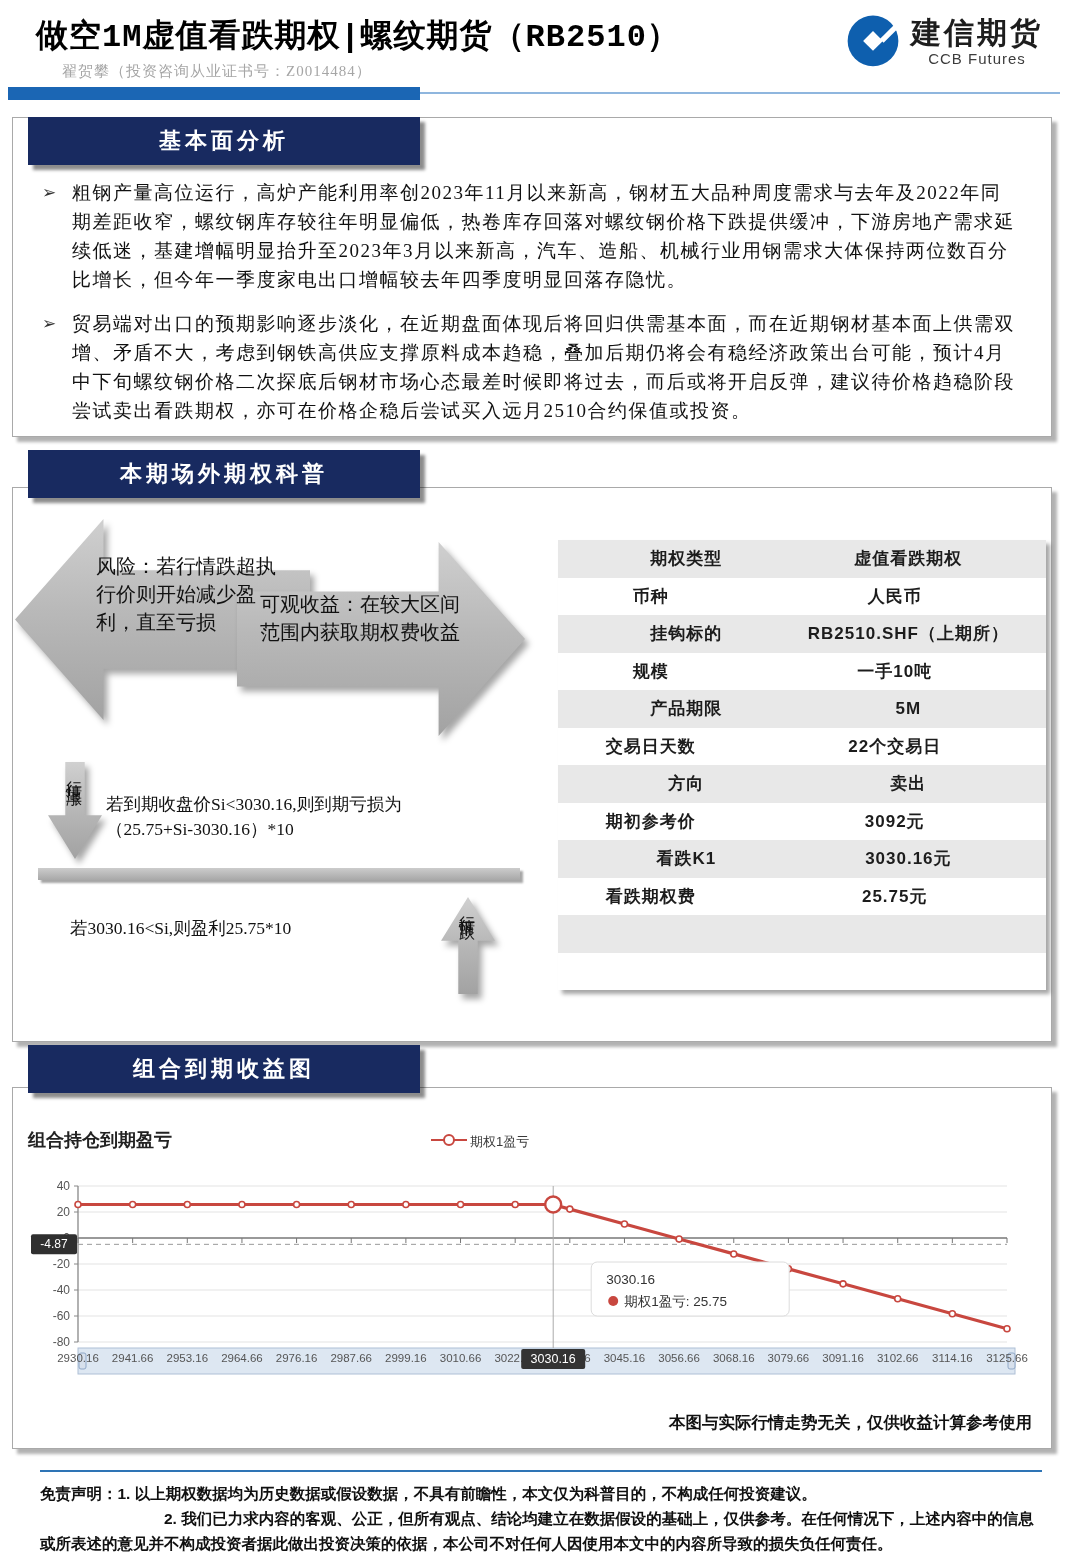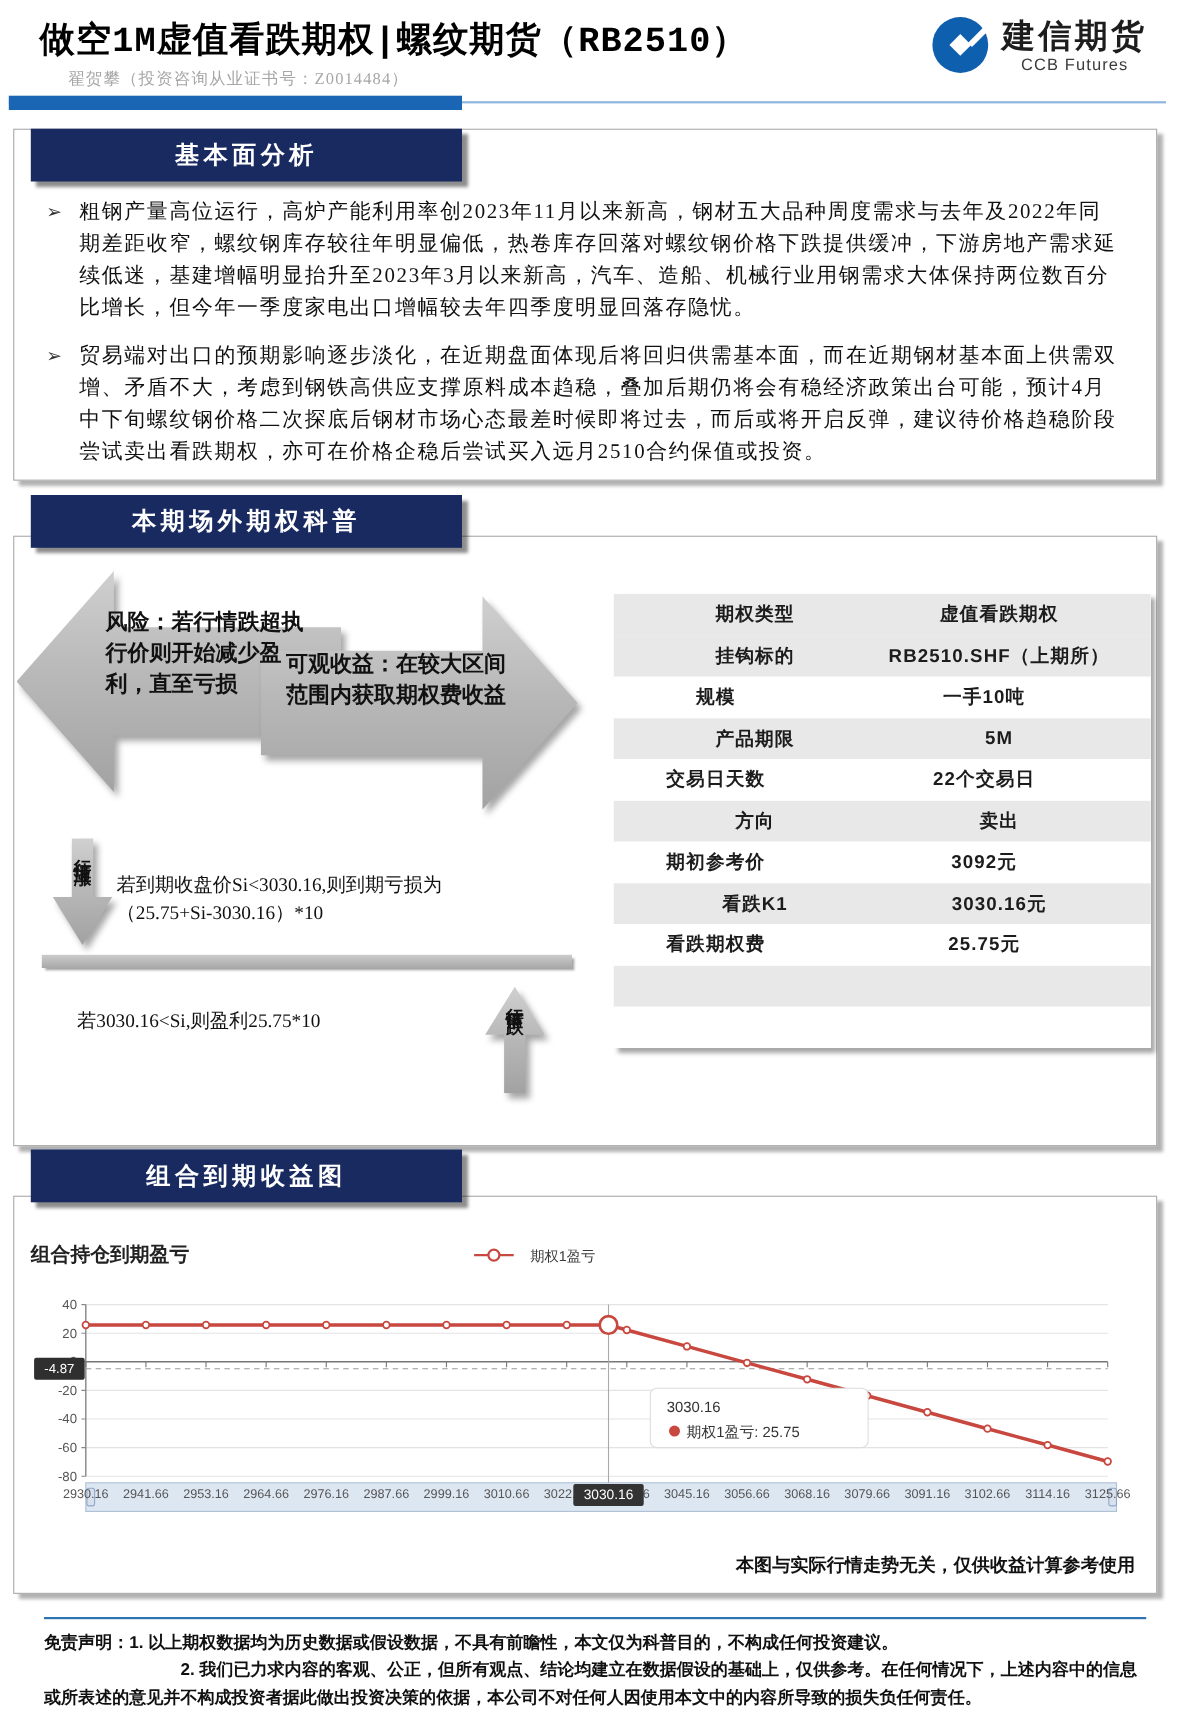--- a/index.html
+++ b/index.html
@@ -40,21 +40,21 @@
   .arrow-wrap{position:absolute;filter:drop-shadow(4px 5px 3px rgba(0,0,0,.35));z-index:2;}
   .arrow-shape{width:100%;height:100%;background:linear-gradient(180deg,#d0d0d0 0%,#b9b9b9 45%,#a2a2a2 100%);}
   .aw-left{left:15px;top:517px;width:295px;height:205px;}
   .aw-left .arrow-shape{clip-path:polygon(0 50%,30% 1%,30% 26%,100% 26%,100% 74%,30% 74%,30% 99%);}
   .aw-right{left:237px;top:540px;width:288px;height:198px;}
   .aw-right .arrow-shape{clip-path:polygon(0 26%,70% 26%,70% 1%,100% 50%,70% 99%,70% 74%,0 74%);}
   .aw-down{left:48px;top:762px;width:54px;height:97px;}
   .aw-down .arrow-shape{clip-path:polygon(32% 0,68% 0,68% 55%,100% 55%,50% 100%,0 55%,32% 55%);}
   .aw-up{left:441px;top:897px;width:54px;height:97px;}
   .aw-up .arrow-shape{clip-path:polygon(50% 0,100% 45%,68% 45%,68% 100%,32% 100%,32% 45%,0 45%);}
-  .arrow-label{position:absolute;z-index:4;font-family:"Liberation Serif",serif;font-weight:bold;color:#111;}
+  .arrow-label{position:absolute;z-index:4;font-family:"Liberation Serif",serif;font-weight:normal;color:#111;}
   .lab-risk{left:96px;top:552px;width:185px;font-size:20px;line-height:28px;}
   .lab-reward{left:260px;top:590px;width:215px;font-size:20px;line-height:28px;}
   .vtext{writing-mode:vertical-rl;text-orientation:upright;font-size:16px;letter-spacing:3px;}
   .lab-up{left:63px;top:768px;height:88px;}
   .lab-down{left:456px;top:903px;height:88px;}
   .hbar{position:absolute;left:38px;top:868px;width:482px;height:12px;z-index:2;
         background:linear-gradient(#cccccc,#a8a8a8);box-shadow:3px 3px 2px rgba(0,0,0,.35);}
   .formula{position:absolute;z-index:2;font-family:"Liberation Serif",serif;font-size:17.5px;
            line-height:25px;color:#111;}
   .f1{left:106px;top:792px;width:360px;}
@@ -63,21 +63,21 @@
   
   .opt-table{position:absolute;left:558px;top:540px;width:488px;z-index:2;
              box-shadow:4px 4px 4px rgba(0,0,0,.35);}
   .t-row{display:flex;height:37.5px;align-items:center;font-size:17px;font-weight:600;color:#1c1c1c;}
   .t-row.alt{background:#e8e8e8;padding-left:44px;}
   .t-label{width:38%;text-align:center;letter-spacing:1px;}
   .t-value{width:62%;text-align:center;letter-spacing:1px;}
 
   
   .chart-title{position:absolute;left:28px;top:1128px;font-size:18px;font-weight:bold;color:#222;z-index:2;}
-  .legend{position:absolute;left:430px;top:1133px;display:flex;align-items:center;gap:14px;z-index:2;
+  .legend{position:absolute;left:430px;top:1133px;display:flex;align-items:flex-start;gap:2px;z-index:2;
           font-size:13px;color:#3a3a3a;}
   #chart-svg{position:absolute;left:25px;top:1172px;z-index:2;}
   .chart-note{position:absolute;right:48px;top:1412px;font-size:16.5px;font-weight:bold;color:#111;z-index:2;}
 
   
   .footer-line{position:absolute;left:40px;top:1470px;width:1002px;height:2px;background:#2e74b5;}
   .disclaimer{position:absolute;left:40px;top:1481px;width:1008px;font-size:15.5px;font-weight:bold;
               color:#101010;line-height:25px;}
   .disclaimer p{margin:0;}
   .disclaimer .p2{text-indent:8em;}
@@ -145,20 +145,24 @@
 
   <div class="arrow-wrap aw-up">
       <div class="arrow-shape"></div>
     </div>
   <div class="arrow-label vtext lab-down">行情下跌</div>
 
   <div class="opt-table" id="opt-table">
       <div class="t-row alt">
         <div class="t-label">期权类型</div>
         <div class="t-value">虚值看跌期权</div>
+      </div>
+      <div class="t-row">
+        <div class="t-label">币种</div>
+        <div class="t-value">人民币</div>
       </div>
       <div class="t-row alt">
         <div class="t-label">挂钩标的</div>
         <div class="t-value">RB2510.SHF（上期所）</div>
       </div>
       <div class="t-row">
         <div class="t-label">规模</div>
         <div class="t-value">一手10吨</div>
       </div>
       <div class="t-row alt">

